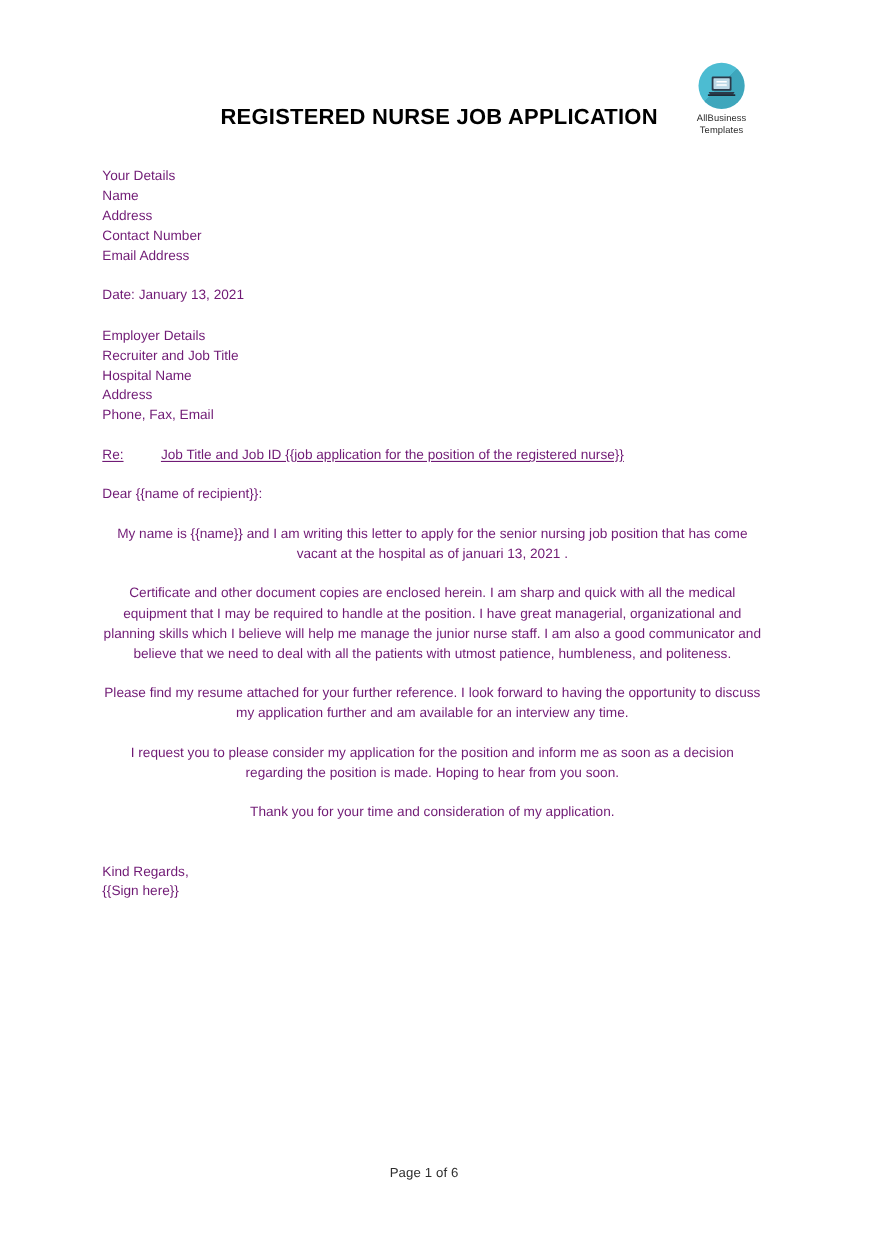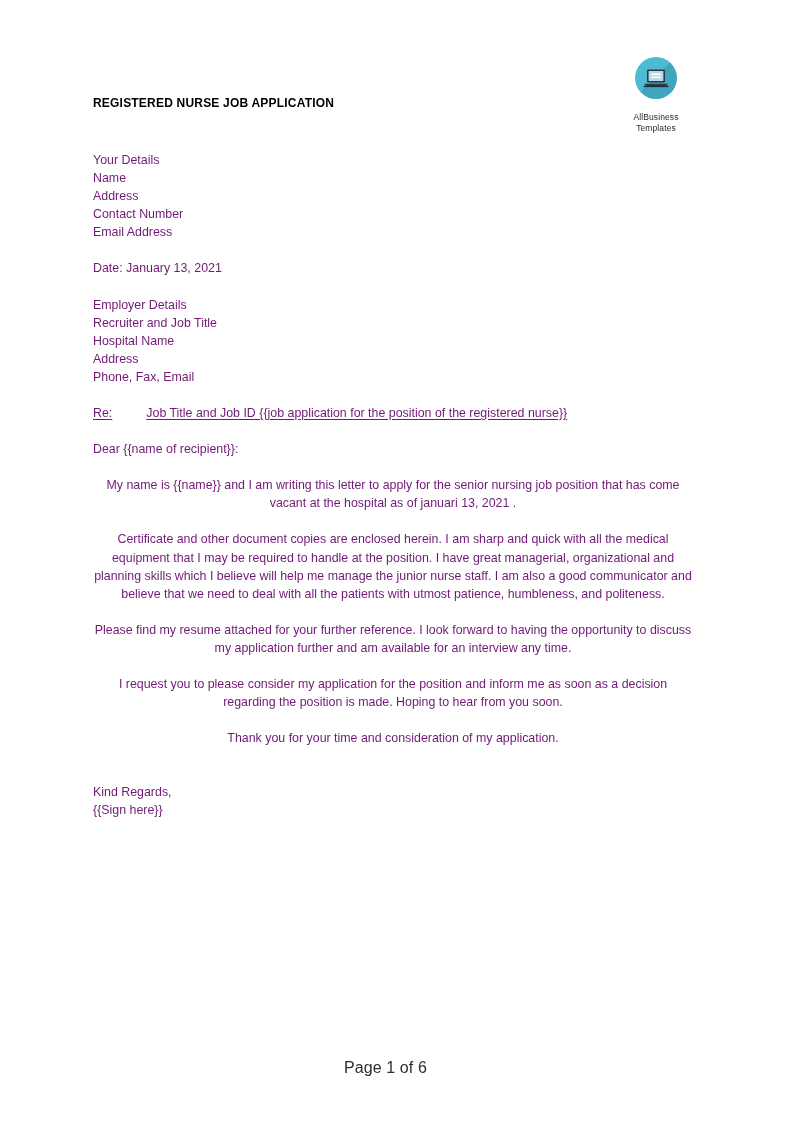--- a/index.html
+++ b/index.html
@@ -49,38 +49,38 @@
   }
   .logo-glyph {
     position: absolute;
     left: 50%;
     top: 50%;
     transform: translate(-50%, -50%);
     width: 26px;
     height: 19px;
   }
   .logo-text {
-    margin-top: 13px;
+    margin-top: 3px;
     font-family: "Liberation Sans", sans-serif;
     font-size: 8.5px;
     line-height: 10.5px;
     color: #2b2b2b;
     letter-spacing: 0.1px;
   }
 
   
   .doc-title {
     position: absolute;
     left: 93px;
     top: 96px;
     width: 505px;
-    text-align: left;
+    text-align: right;
     font-family: "Liberation Sans", sans-serif;
     font-weight: bold;
-    font-size: 12px;
+    font-size: 20px;
     letter-spacing: 0.2px;
     color: #000000;
   }
 
   
   .letter {
     position: absolute;
     left: 93px;
     top: 151px;
     width: 600px;
@@ -112,21 +112,21 @@
   }
 
   
   .footer {
     position: absolute;
     left: 0;
     top: 1059px;
     width: 771px;
     text-align: center;
     font-family: "Liberation Sans", sans-serif;
-    font-size: 16px;
+    font-size: 12px;
     color: #2e2e2e;
     letter-spacing: 0.1px;
   }
 </style>
 </head>
 <body>
 
 <div class="page">
 
   <div class="logo-block">

